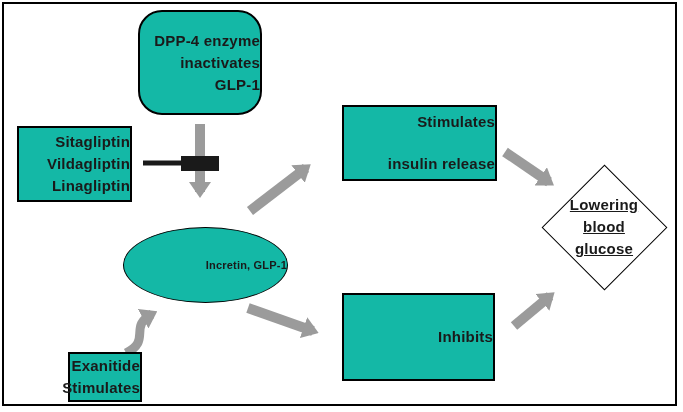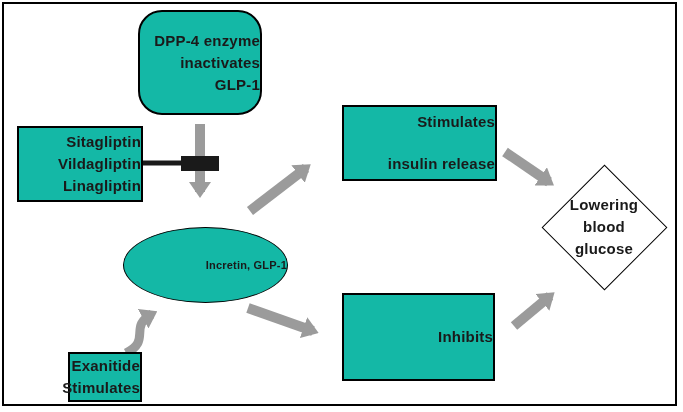--- a/index.html
+++ b/index.html
@@ -7,33 +7,33 @@
          font-family:"Liberation Sans", sans-serif;color:#1a1a1a;}
   .frame{position:absolute;left:2px;top:2px;width:675px;height:404px;
          border:2px solid #000;box-sizing:border-box;}
   .node{position:absolute;box-sizing:border-box;background:#14b8a6;
         display:flex;flex-direction:column;justify-content:center;align-items:flex-end;
         text-align:center;font-size:15px;line-height:22px;font-weight:600;
         letter-spacing:0.2px;}
   .rect{border:2px solid #000;}
   .rounded{border:2px solid #000;border-radius:24px;}
   .n-dpp4{left:138px;top:10px;width:124px;height:105px;}
-  .n-gliptins{left:17px;top:126px;width:126px;height:76px;}
+  .n-gliptins{left:17px;top:126px;width:115px;height:76px;}
   .n-stimulates{left:342px;top:105px;width:155px;height:76px;gap:20px;}
   .n-inhibits{left:342px;top:293px;width:153px;height:88px;}
   .n-glutides{left:68px;top:352px;width:74px;height:50px;}
   .n-ellipse{left:123px;top:227px;width:165px;height:76px;border:1.5px solid #000;
              border-radius:50%;font-size:11px;}
   .diamond{position:absolute;left:560px;top:183px;width:89px;height:89px;
            box-sizing:border-box;border:1.5px solid #000;background:#ffffff;
            transform:rotate(45deg);}
   .diamond-label{position:absolute;left:549px;top:194px;width:110px;height:66px;
                  display:flex;flex-direction:column;justify-content:center;align-items:center;
                  text-align:center;font-size:15px;line-height:22px;font-weight:600;
-                 letter-spacing:0.2px;background:transparent;}
+                 letter-spacing:0.2px;background:transparent;text-decoration:underline;}
   .arrow-layer{position:absolute;left:0;top:0;width:683px;height:412px;pointer-events:none;}
   .line{display:block;}
 </style>
 </head>
 <body>
 
 <div class="stage">
   <div class="frame"></div>
 
   <svg class="arrow-layer" width="683" height="412" viewBox="0 0 683 412" xmlns="http://www.w3.org/2000/svg">

